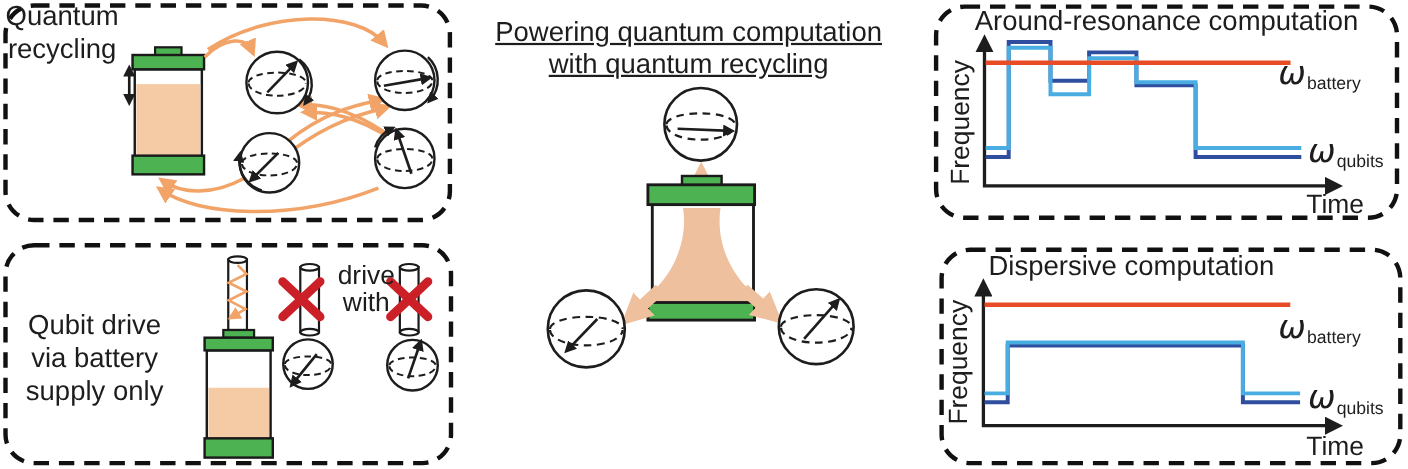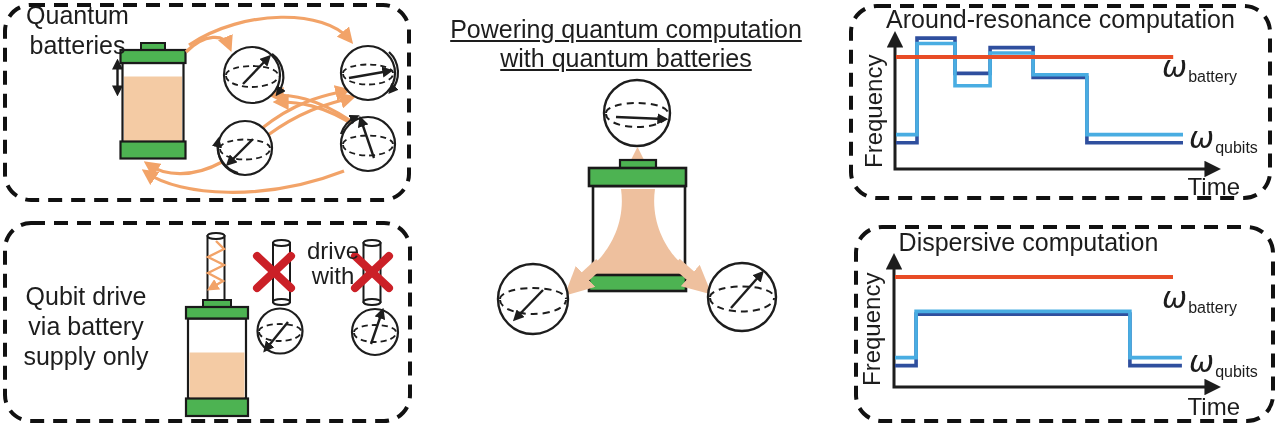--- a/index.html
+++ b/index.html
@@ -170,39 +170,39 @@
   </g>
 
   <g>
     <path d="M 894,258 L 894,387 L 1216,387" fill="none" stroke="#1d1d1d" stroke-width="3" marker-start="url(#ahb)" marker-end="url(#ahb)"></path>
     <polyline fill="none" stroke-width="3.6" points="895.0,365.6 916.1,365.6 916.1,314.1 1129.9,314.1 1129.9,365.6 1181.9,365.6" stroke="#2f4f9e"></polyline>
     <polyline fill="none" stroke-width="3.6" points="895.0,357.6 916.1,357.6 916.1,311.4 1129.9,311.4 1129.9,357.6 1181.9,357.6" stroke="#49ade2"></polyline>
     <polyline fill="none" stroke-width="4" points="895.0,277.1 1173.0,277.1" stroke="#e84c26"></polyline>
   </g>
 </svg>
 
-<div class="t lbl c" style="left:0;top:49;width:113px;padding-left:21px;">
+<div class="t lbl c" style="left:0;top:49;width:113px;">
   <div>Quantum</div>
-  <div>batteries</div>
+  <div>recycling</div>
 </div>
 
 <div class="t lbl c" style="left:6px;top:281px;width:160px;">
   <div>Qubit drive</div>
   <div>via battery</div>
   <div>supply only</div>
 </div>
 
 <div class="t drive c" style="left:294px;top:238px;width:78px;">
   <div>drive</div>
   <div>with</div>
 </div>
 
 <div class="t ptitle c" style="left:424px;top:15px;width:404px;line-height:29px;text-decoration:underline;">
   <div>Powering quantum computation</div>
-  <div>with quantum batteries</div>
+  <div>with quantum recycling</div>
 </div>
 
 <div class="t ptitle c" style="left:851px;top:5px;width:419px;">Around-resonance computation</div>
 <div class="vlabel" style="left:860px;top:168px;">Frequency</div>
 <div class="t axis c" style="left:1145px;top:173px;width:95px;">Time</div>
 <div class="t" style="left:1162px;top:50px;"><span class="om">ω</span><span class="osub">battery</span></div>
 <div class="t" style="left:1189px;top:121px;"><span class="om">ω</span><span class="osub">qubits</span></div>
 
 <div class="t ptitle c" style="left:820px;top:228px;width:417px;text-align:center;">Dispersive computation</div>
 <div class="vlabel" style="left:858px;top:386px;">Frequency</div>

